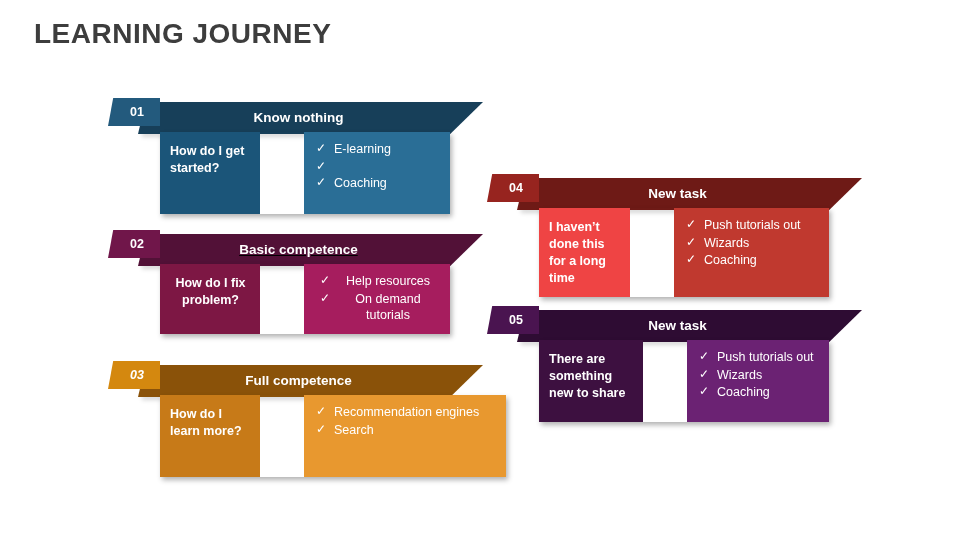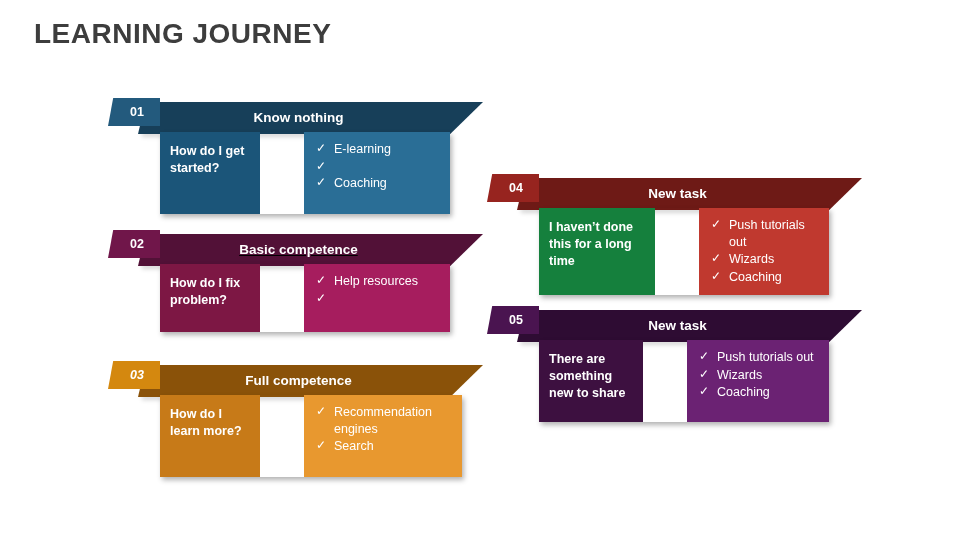--- a/index.html
+++ b/index.html
@@ -144,42 +144,43 @@
         </div>
       </div>
       <div class="block" style="left: 108px; top: 230px;">
         <div class="banner-shadow" style="left: 34px; top: 34px; width: 295px;"></div>
         <div class="banner" style="width: 345px; background: rgb(82, 17, 55); text-decoration: underline;">
           <div class="banner-title">Basic competence</div>
         </div>
         <div class="num-tab" style="background: rgb(112, 22, 74);">
           <span>02</span>
         </div>
-        <div class="body-row" style="left: 52px; top: 34px; width: 290px; min-height: 68px;">
+        <div class="body-row" style="left: 52px; top: 34px; width: 290px; min-height: 68px; text-align: center;">
           <div class="q-panel" style="width: 100px; background: rgb(125, 23, 68);">How do I fix problem?</div>
           <div class="list-panel" style="background: rgb(166, 29, 94);">
             <div class="li">
               <span class="ck">✓</span>
               <span class="lt">Help resources</span>
             </div>
             <div class="li">
               <span class="ck">✓</span>
+              <span class="lt">On demand tutorials</span>
             </div>
           </div>
         </div>
       </div>
       <div class="block" style="left: 108px; top: 361px;">
         <div class="banner-shadow" style="left: 34px; top: 34px; width: 295px;"></div>
         <div class="banner" style="width: 345px; background: rgb(138, 82, 9);">
           <div class="banner-title">Full competence</div>
         </div>
         <div class="num-tab" style="background: rgb(212, 136, 15); font-style: italic;">
           <span>03</span>
         </div>
-        <div class="body-row" style="left: 52px; top: 34px; width: 302px; min-height: 82px;">
+        <div class="body-row" style="left: 52px; top: 34px; width: 346px; min-height: 82px;">
           <div class="q-panel" style="width: 100px; background: rgb(199, 122, 24);">How do I learn more?</div>
           <div class="list-panel" style="background: rgb(232, 152, 47);">
             <div class="li">
               <span class="ck">✓</span>
               <span class="lt">Recommendation engines</span>
             </div>
             <div class="li">
               <span class="ck">✓</span>
               <span class="lt">Search</span>
             </div>
@@ -188,21 +189,21 @@
       </div>
       <div class="block" style="left: 487px; top: 174px;">
         <div class="banner-shadow" style="left: 34px; top: 34px; width: 295px;"></div>
         <div class="banner" style="width: 345px; background: rgb(110, 26, 22);">
           <div class="banner-title">New task</div>
         </div>
         <div class="num-tab" style="background: rgb(151, 36, 31);">
           <span>04</span>
         </div>
         <div class="body-row" style="left: 52px; top: 34px; width: 290px; min-height: 82px;">
-          <div class="q-panel" style="width: 116px; background: #15803d;">I haven’t done this for a long time</div>
+          <div class="q-panel" style="width: 91px; background: #ef4444;">I haven’t done this for a long time</div>
           <div class="list-panel" style="background: rgb(192, 57, 47);">
             <div class="li">
               <span class="ck">✓</span>
               <span class="lt">Push tutorials out</span>
             </div>
             <div class="li">
               <span class="ck">✓</span>
               <span class="lt">Wizards</span>
             </div>
             <div class="li">

